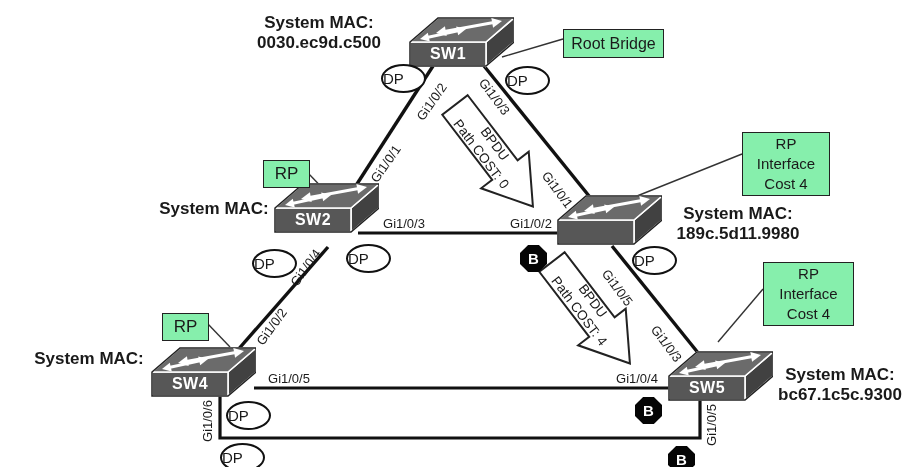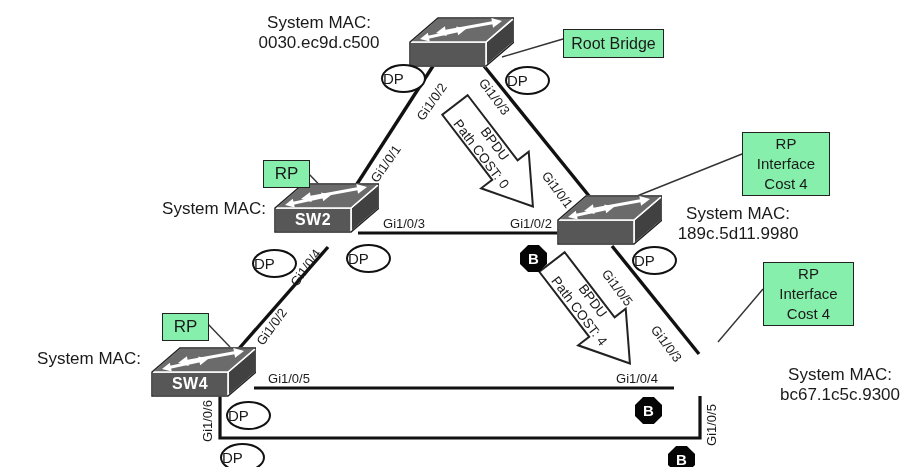--- a/index.html
+++ b/index.html
@@ -11,21 +11,21 @@
   .sw{position:absolute;width:106px;height:60px;z-index:3;}
   .sw svg{position:absolute;left:0;top:0;}
   .sw-label{
     position:absolute;left:2px;top:34px;width:76px;height:24px;
     display:flex;align-items:center;justify-content:center;
     color:#fff;font-size:16px;font-weight:700;letter-spacing:.5px;
   }
   .mac{
     position:absolute;z-index:2;text-align:center;font-size:17px;line-height:20px;
   }
-  .mac span{display:block;}
+  .mac span{display:block;font-weight:bold;}
   .box{
     position:absolute;z-index:4;background:#86efac;border:1.6px solid #222;
     display:flex;flex-direction:column;align-items:center;justify-content:center;
     text-align:center;
   }
   .box span{display:block;}
   .rb{width:99px;height:27px;font-size:16px;}
   .rp{width:45px;height:26px;font-size:17px;}
   .rpcost{width:86px;height:62px;font-size:15px;line-height:20px;}
   .dp{
@@ -96,37 +96,44 @@
   </div>
   <div class="bpdu-text" style="left:526px;top:289px;">
     <span>BPDU</span><br>
     <span>Path COST: 4</span>
   </div>
 
   <div class="sw" style="left:408px;top:8px;">
     <svg width="106" height="60">
         <use href="#switch-sym"></use>
       </svg>
+    <div class="sw-label">SW1</div>
   </div>
   <div class="sw" style="left:273px;top:174px;">
     <svg width="106" height="60">
         <use href="#switch-sym"></use>
       </svg>
     <div class="sw-label">SW2</div>
   </div>
   <div class="sw" style="left:556px;top:186px;">
     <svg width="106" height="60">
         <use href="#switch-sym"></use>
       </svg>
   </div>
   <div class="sw" style="left:150px;top:338px;">
     <svg width="106" height="60">
         <use href="#switch-sym"></use>
       </svg>
     <div class="sw-label">SW4</div>
+  </div>
+  <div class="sw" style="left:667px;top:342px;">
+    <svg width="106" height="60">
+        <use href="#switch-sym"></use>
+      </svg>
+    <div class="sw-label">SW5</div>
   </div>
 
   <div class="mac" style="left:233px;top:13px;width:172px;">
     <span>System MAC:</span>
     <span>0030.ec9d.c500</span>
   </div>
   <div class="mac" style="left:148px;top:199px;width:132px;">
     <span>System MAC:</span>
   </div>
   <div class="mac" style="left:668px;top:204px;width:140px;">

